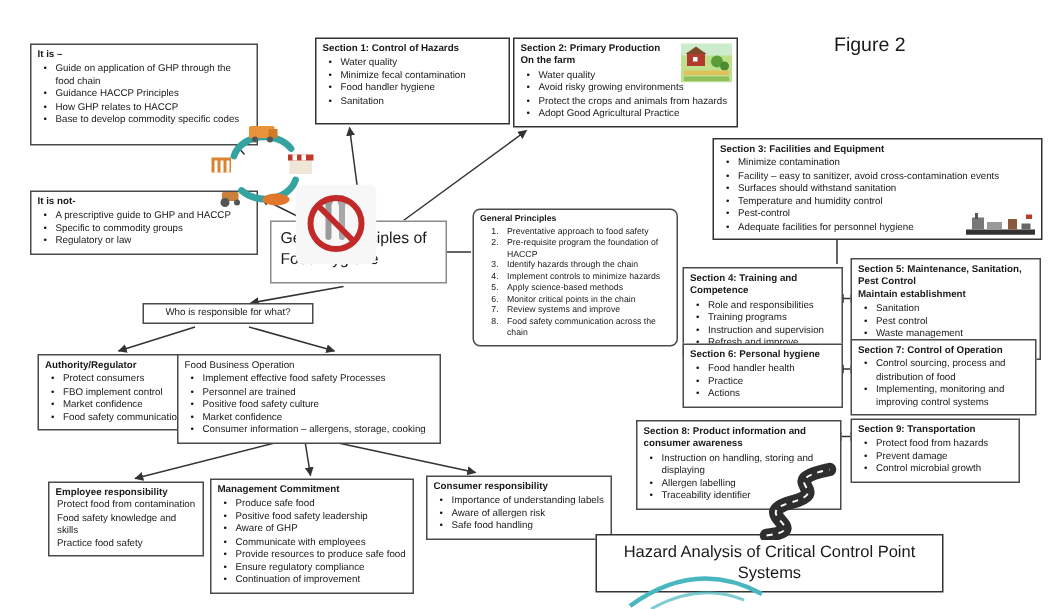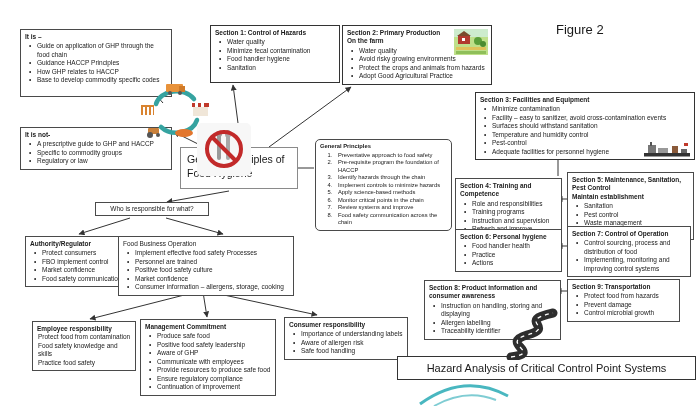--- a/index.html
+++ b/index.html
@@ -28,21 +28,21 @@
   #s5{left:567px;top:172px;width:127px;}
   #s6{left:455px;top:229px;width:107px;}
   #s7{left:567px;top:226px;width:124px;}
   #s8{left:424px;top:280px;width:137px;}
   #s9{left:567px;top:279px;width:113px;}
   #authority{left:25px;top:236px;width:104px;}
   #fbo{left:118px;top:236px;width:176px;min-height:56px;}
   #employee{left:32px;top:321px;width:104px;}
   #management{left:140px;top:319px;width:136px;}
   #consumer{left:284px;top:317px;width:124px;}
-  #haccp{left:397px;top:356px;width:299px;font-size:11px;text-align:center;padding:4px 2px;
+  #haccp{left:397px;top:356px;width:232px;font-size:11px;text-align:center;padding:4px 2px;
          font-weight:400;border-color:#333;}
   #figure-label{position:absolute;left:556px;top:22px;font-size:13px;}
   .icon{position:absolute;}
   #connectors{position:absolute;left:0;top:0;width:700px;height:406px;pointer-events:none;}
   .in-icon{position:absolute;}
 </style>
 </head>
 <body>
 
 <div id="stage">

